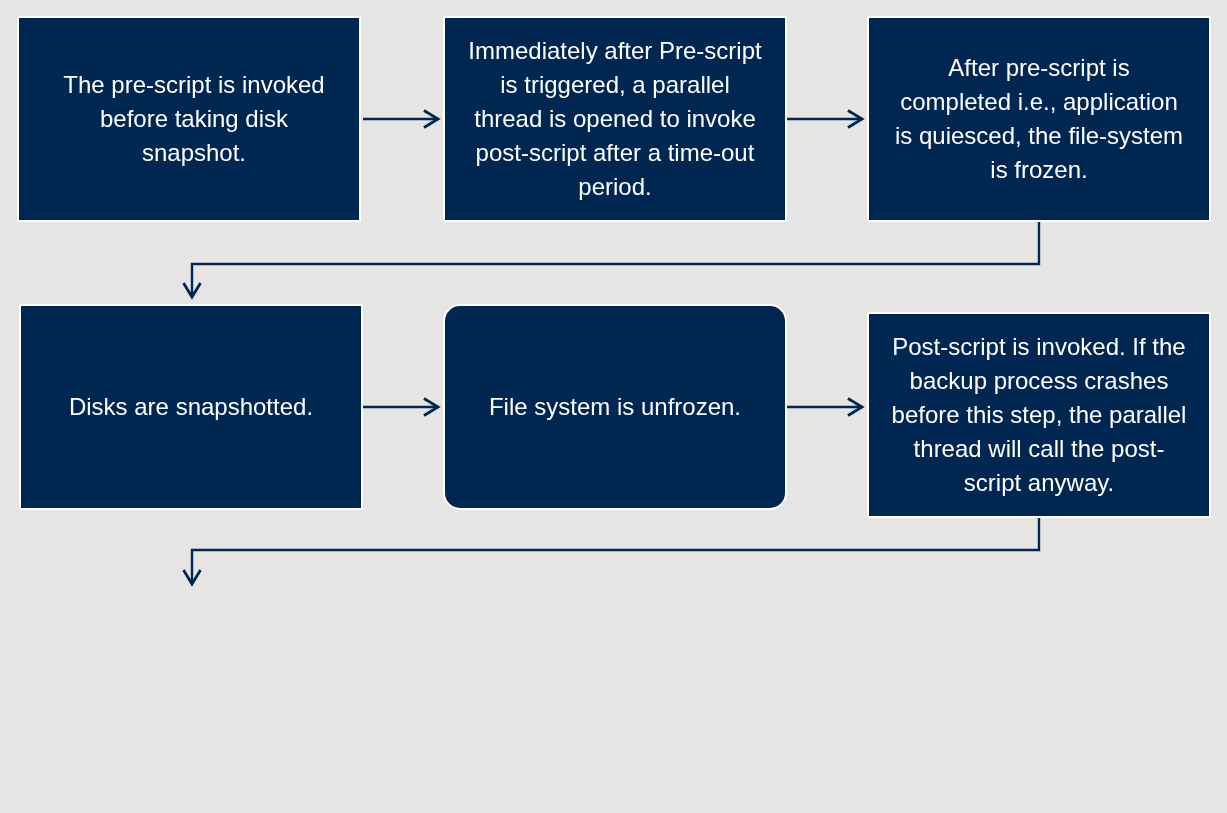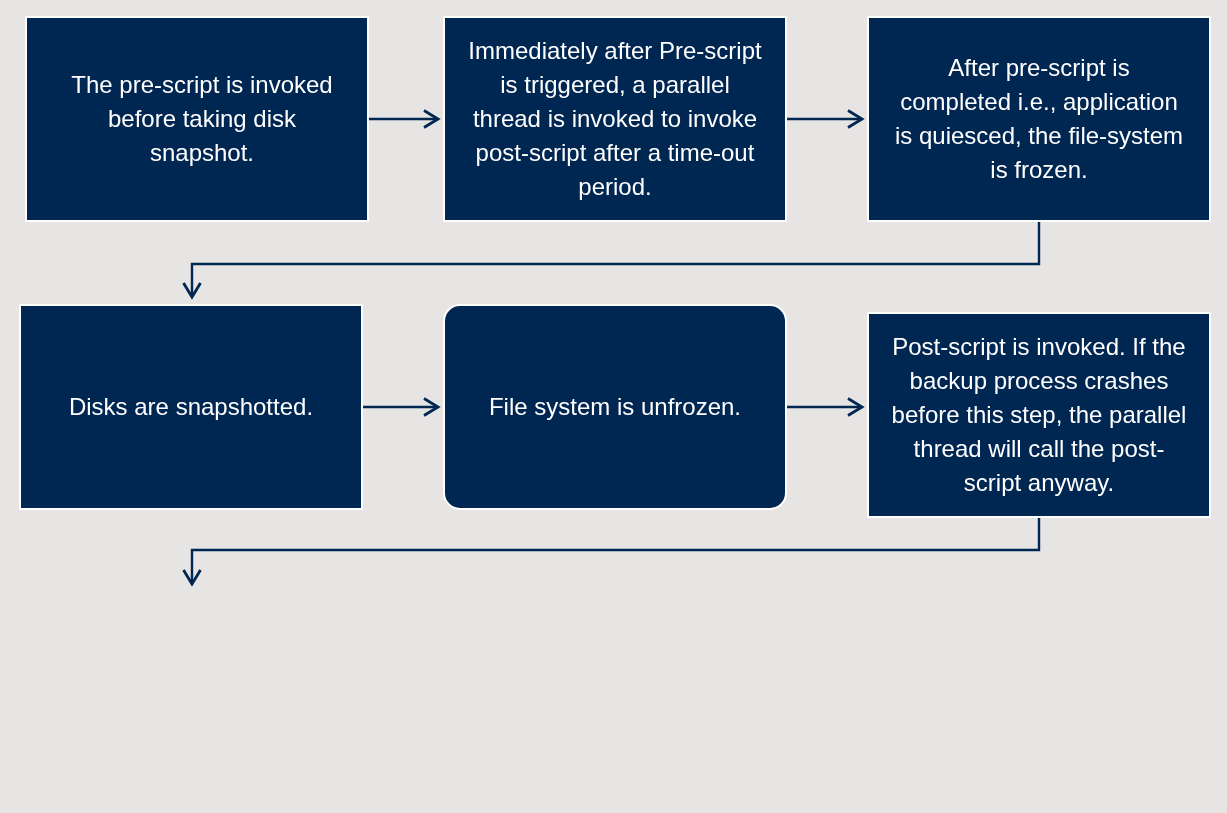--- a/index.html
+++ b/index.html
@@ -28,21 +28,21 @@
     color: #ffffff;
     font-size: 24px;
     line-height: 34px;
     padding: 6px 22px;
   }
   .flow-box span {
     display: block;
     width: 100%;
   }
   
-  .pos-r1c1 { left: 25px;  top: 16px; padding-left: 32px; }
+  .pos-r1c1 { left: 17px;  top: 16px; padding-left: 32px; }
   .pos-r1c2 { left: 443px; top: 16px; }
   .pos-r1c3 { left: 867px; top: 16px; }
   .pos-r2c1 { left: 19px;  top: 304px; }
   .pos-r2c2 { left: 443px; top: 304px; border-radius: 17px; }
   .pos-r2c3 { left: 867px; top: 304px; margin-top: 8px; }
   .pos-r3c1 { left: 19px;  top: 591px; }
   svg.connector-layer {
     position: absolute;
     left: 0; top: 0;
     width: 1227px;
@@ -73,21 +73,21 @@
     <line class="edge" x1="363" y1="407" x2="437" y2="407" marker-end="url(#chevron)"></line>
     <line class="edge" x1="787" y1="407" x2="861" y2="407" marker-end="url(#chevron)"></line>
     <polyline class="edge" points="1039,510 1039,550 192,550 192,583" marker-end="url(#chevron)"></polyline>
   </svg>
 
   <div class="flow-box pos-r1c1">
     <span>The pre-script is invoked before taking disk snapshot.</span>
   </div>
 
   <div class="flow-box pos-r1c2">
-    <span>Immediately after Pre-script is triggered, a parallel thread is invoked to invoke post-script after a time-out period.</span>
+    <span>Immediately after Pre-script is triggered, a parallel thread is opened to invoke post-script after a time-out period.</span>
   </div>
 
   <div class="flow-box pos-r1c3">
     <span>After pre-script is completed i.e., application is quiesced, the file-system is frozen.</span>
   </div>
 
   <div class="flow-box pos-r2c1">
     <span>Disks are snapshotted.</span>
   </div>
 

